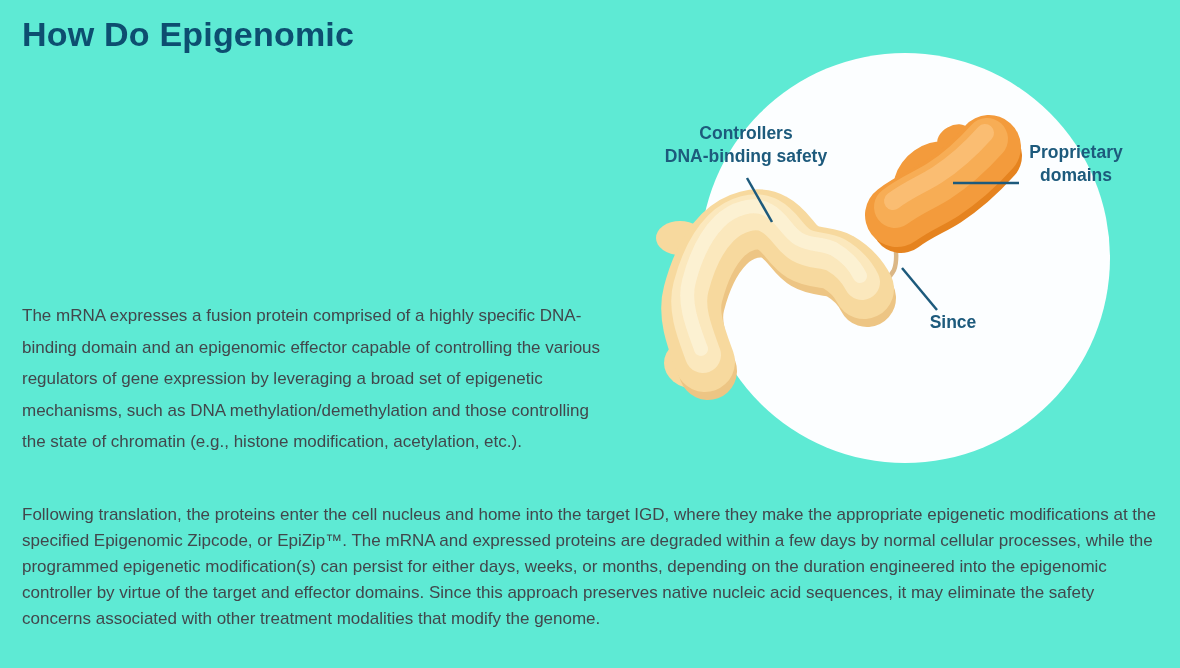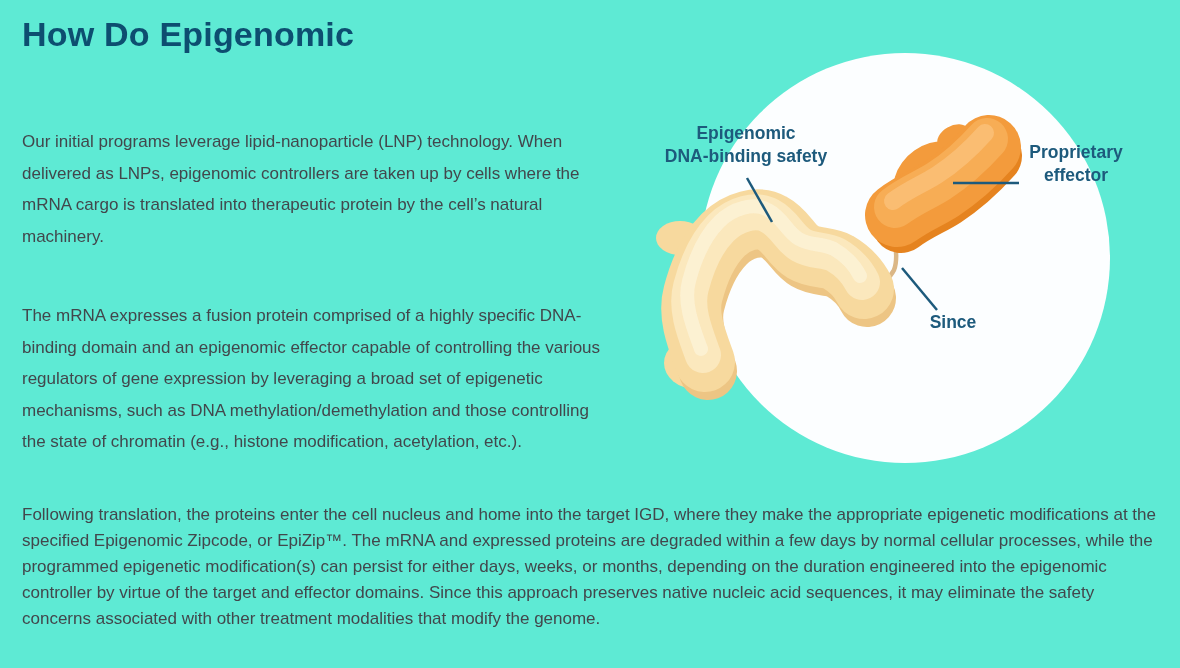--- a/index.html
+++ b/index.html
@@ -65,21 +65,20 @@
 </style>
 </head>
 <body>
 
 <div class="page">
 
   <h1 class="heading">
     <span>How Do Epigenomic</span>
   </h1>
 
-  <p class="body-text" id="para1">Our initial programs leverage lipid-nanoparticle (LNP) technology. When delivered as LNPs, epigenomic controllers are taken up by cells where the mRNA cargo is translated into therapeutic protein by the cell’s natural machinery.</p>
   <p class="body-text" id="para2">The mRNA expresses a fusion protein comprised of a highly specific DNA-binding domain and an epigenomic effector capable of controlling the various regulators of gene expression by leveraging a broad set of epigenetic mechanisms, such as DNA methylation/demethylation and those controlling the state of chromatin (e.g., histone modification, acetylation, etc.).</p>
 
   <div class="illustration">
     <svg width="570" height="450" viewBox="0 0 570 450">
 
       <circle cx="295" cy="228" r="205" fill="#fcfeff"></circle>
 
       <path d="M 281 192 C 286 212, 288 230, 284 240 C 279 250, 270 255, 260 258" fill="none" stroke-width="4.5" stroke-linecap="round" stroke="#dbb786"></path>
 
       <g>
@@ -103,27 +102,27 @@
         <path d="M 287 185 C 303 173, 317 168, 331 159 C 345 150, 362 136, 379 117" fill="none" stroke="#f7ad55" stroke-width="42" stroke-linecap="round" transform="translate(-2,-8)"></path>
         <path d="M 287 185 C 303 173, 317 168, 331 159 C 345 150, 362 136, 379 117" fill="none" stroke="#fabf78" stroke-width="18" stroke-linecap="round" transform="translate(-4,-14)" opacity="0.85"></path>
       </g>
 
       <line x1="137" y1="148" x2="162" y2="192" stroke-width="2.5" stroke="#1d5a7c"></line>
       <line x1="343" y1="153" x2="409" y2="153" stroke-width="2.5" stroke="#1d5a7c"></line>
       <line x1="292" y1="238" x2="327" y2="280" stroke-width="2.5" stroke="#1d5a7c"></line>
     </svg>
 
     <div class="diagram-label" id="label-dna">
-      <span>Epigenomic</span>
+      <span>Controllers</span>
       <span>DNA-binding safety</span>
     </div>
 
     <div class="diagram-label" id="label-effector">
       <span>Proprietary</span>
-      <span>effector</span>
+      <span>domains</span>
     </div>
 
     <div class="diagram-label" id="label-linker">
       <span>Since</span>
     </div>
   </div>
 
   <p class="footer-text">Following translation, the proteins enter the cell nucleus and home into the target IGD, where they make the appropriate epigenetic modifications at the specified Epigenomic Zipcode, or EpiZip™. The mRNA and expressed proteins are degraded within a few days by normal cellular processes, while the programmed epigenetic modification(s) can persist for either days, weeks, or months, depending on the duration engineered into the epigenomic controller by virtue of the target and effector domains. Since this approach preserves native nucleic acid sequences, it may eliminate the safety concerns associated with other treatment modalities that modify the genome.</p>
 
 </div>

